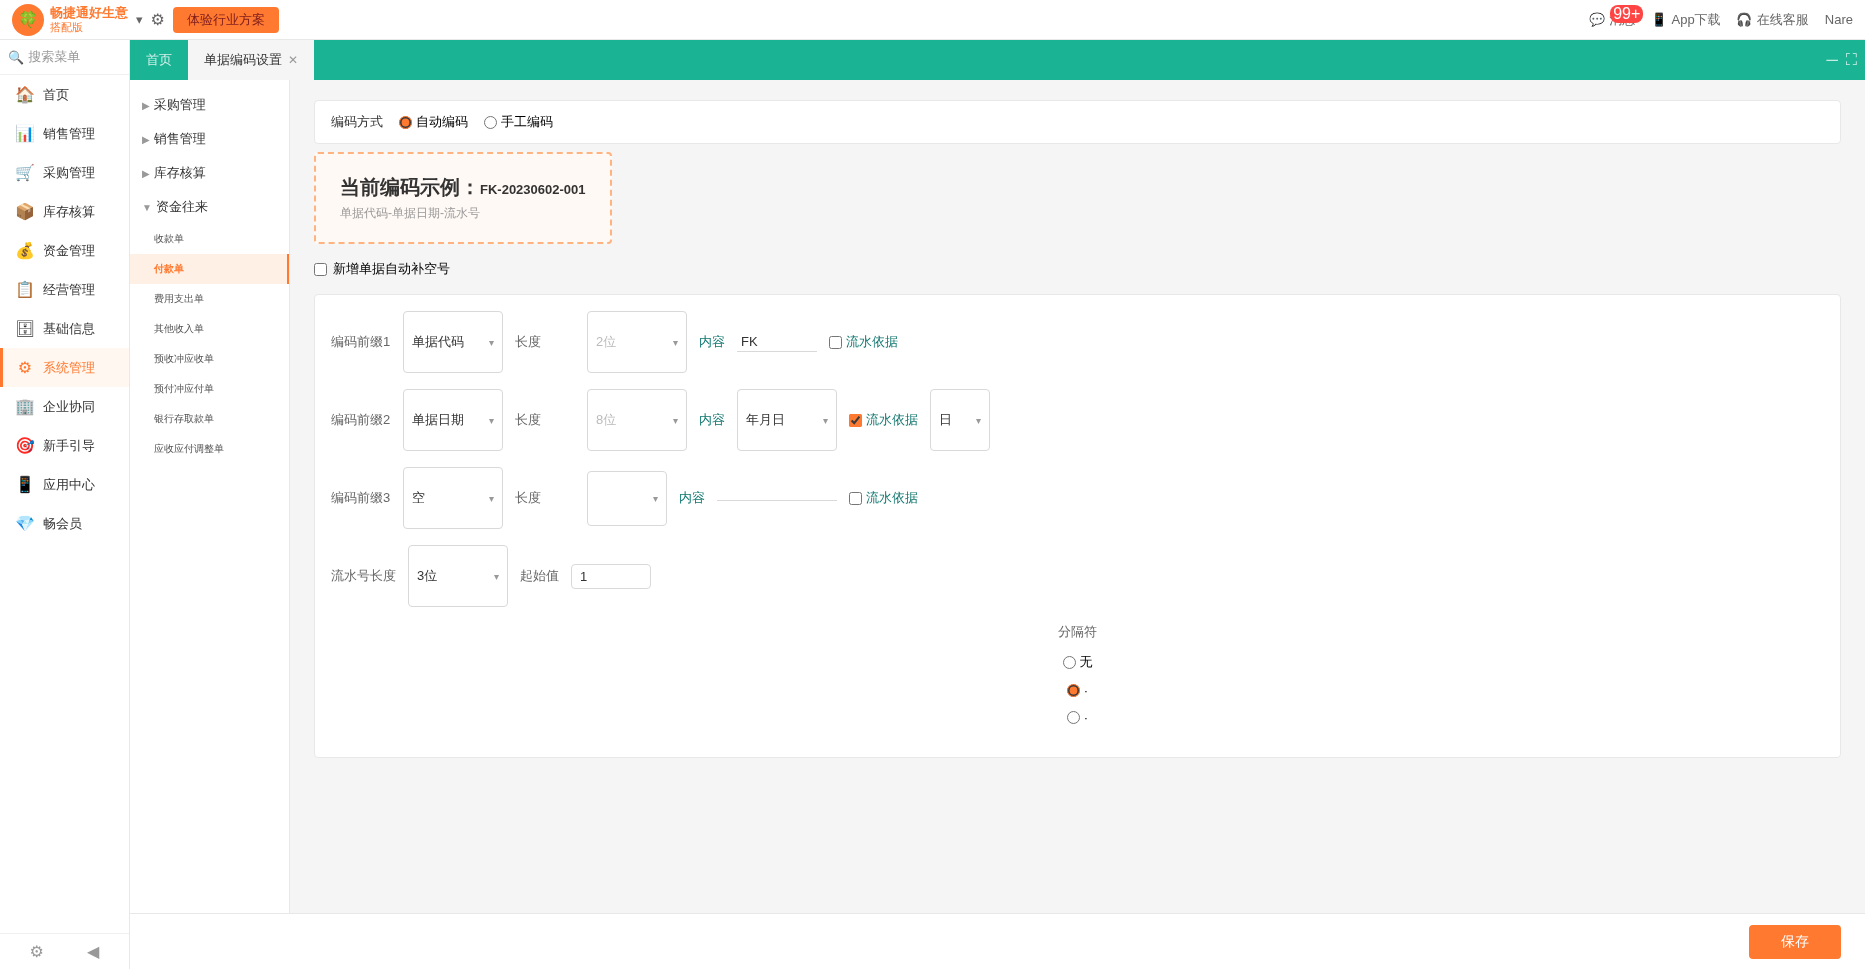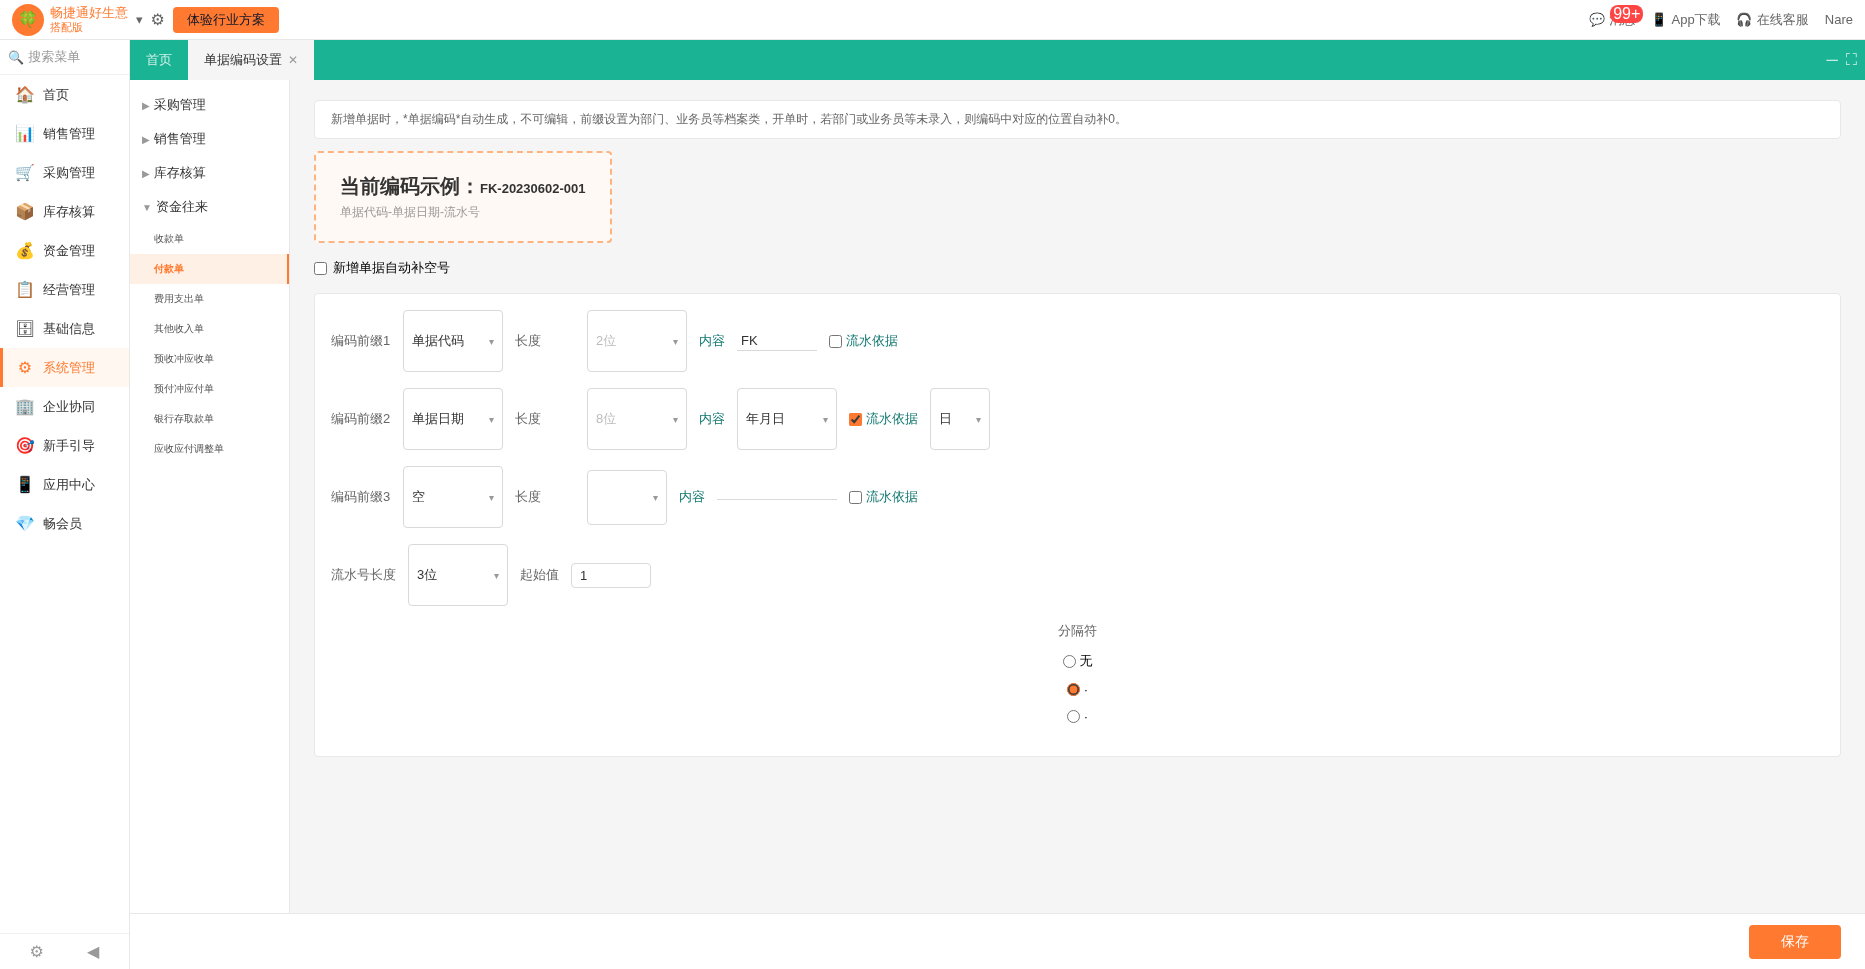--- a/index.html
+++ b/index.html
@@ -13,26 +13,26 @@
       display: flex;
       align-items: center;
       padding: 0 12px;
       justify-content: space-between;
       flex-shrink: 0;
     }
     .top-bar-left { display: flex; align-items: center; gap: 8px; }
     .top-bar-logo { display: flex; align-items: center; gap: 6px; }
     .logo-icon { width: 32px; height: 32px; background: #ff7a30; border-radius: 50%; display: flex; align-items: center; justify-content: center; color: white; font-size: 16px; }
     .logo-text { display: flex; flex-direction: column; line-height: 1.2; }
-    .logo-text span:first-child { color: #ff7a30; font-size: 13px; font-weight: normal; }
+    .logo-text span:first-child { color: #ff7a30; font-size: 13px; font-weight: bold; }
     .logo-text span:last-child { color: #ff7a30; font-size: 11px; }
     .top-bar-controls { display: flex; align-items: center; gap: 8px; }
     .top-bar-dropdown { display: flex; align-items: center; gap: 4px; color: #666; cursor: pointer; }
     .top-bar-gear { color: #666; cursor: pointer; font-size: 16px; }
-    .top-bar-btn { background: #ff7a30; color: #0f172a; border: none; padding: 4px 14px; border-radius: 4px; cursor: pointer; font-size: 13px; }
+    .top-bar-btn { background: #ff7a30; color: #7f1d1d; border: none; padding: 4px 14px; border-radius: 4px; cursor: pointer; font-size: 13px; }
     .top-bar-right { display: flex; align-items: center; gap: 16px; color: #666; font-size: 13px; }
     .top-bar-right-item { display: flex; align-items: center; gap: 4px; cursor: pointer; position: relative; }
     .badge { background: #ff4444; color: white; font-size: 16px; padding: 0 3px; border-radius: 8px; position: absolute; top: -6px; right: -8px; text-align: center; }
 
     
     .main-layout { display: flex; flex: 1; overflow: hidden; }
 
     
     .sidebar {
       width: 130px;
@@ -438,23 +438,35 @@
           <div class="sub-sidebar-item">预收冲应收单</div>
           <div class="sub-sidebar-item">预付冲应付单</div>
           <div class="sub-sidebar-item">银行存取款单</div>
           <div class="sub-sidebar-item">应收应付调整单</div>
         </div>
       </div>
 
       <div class="form-area">
 
         
+        <div class="encoding-method-row">
+          <span class="label-text">编码方式</span>
+          <div class="radio-group">
+            <label class="radio-item">
+              <input type="radio" name="encoding" checked="" style="">
+              <span>自动编码</span>
+            </label>
+            <label class="radio-item">
+              <input type="radio" name="encoding" style="">
+              <span>手工编码</span>
+            </label>
+          </div>
+        </div>
 
         
-        <div class="info-text">新增单据时，*单据编码*自动生成，不可编辑，前缀设置为部门、业务员等档案类，开单时，若部门或业务员等未录入，则编码中对应的位置自动补0。</div>
 
         
         <div class="code-preview">
           <div class="code-preview-main">
             当前编码示例：<span>FK-20230602-001</span>
           </div>
           <div class="code-preview-sub">单据代码-单据日期-流水号</div>
         </div>
 
         

